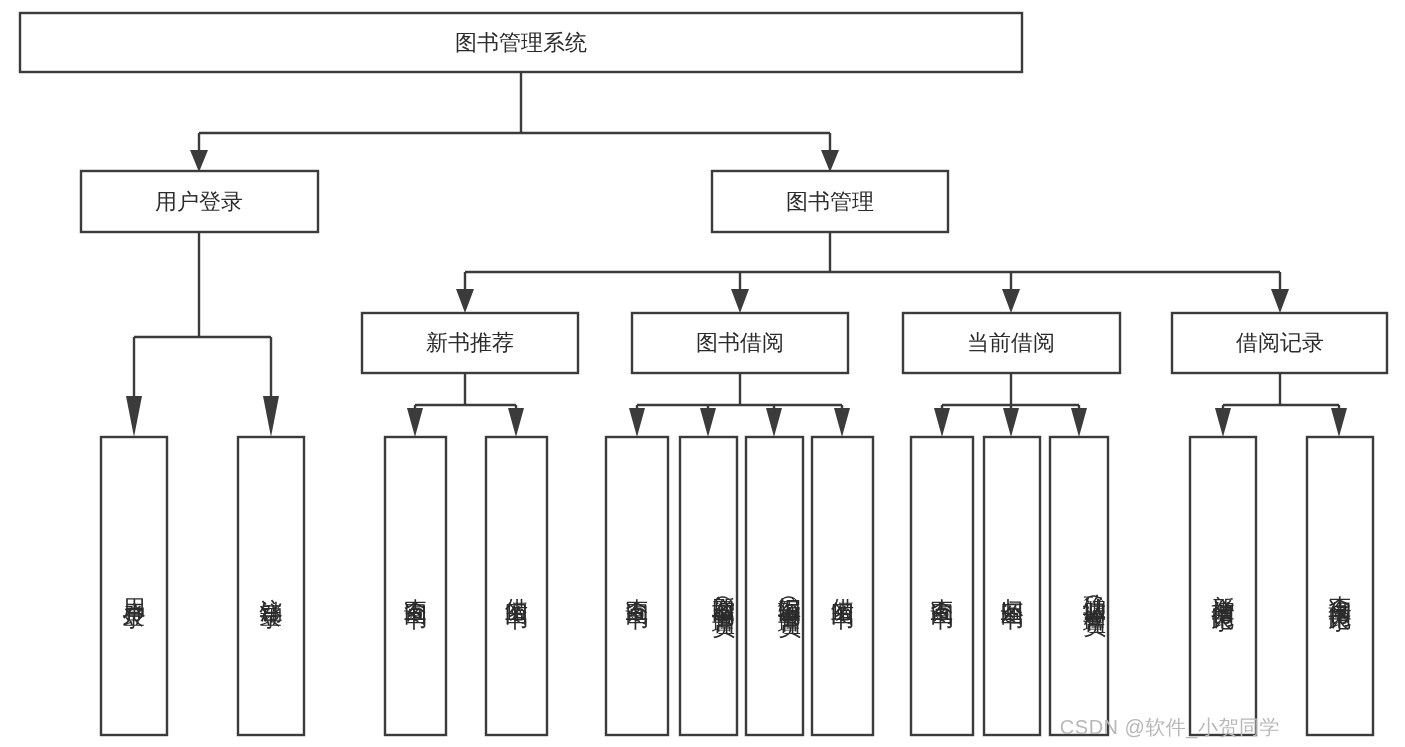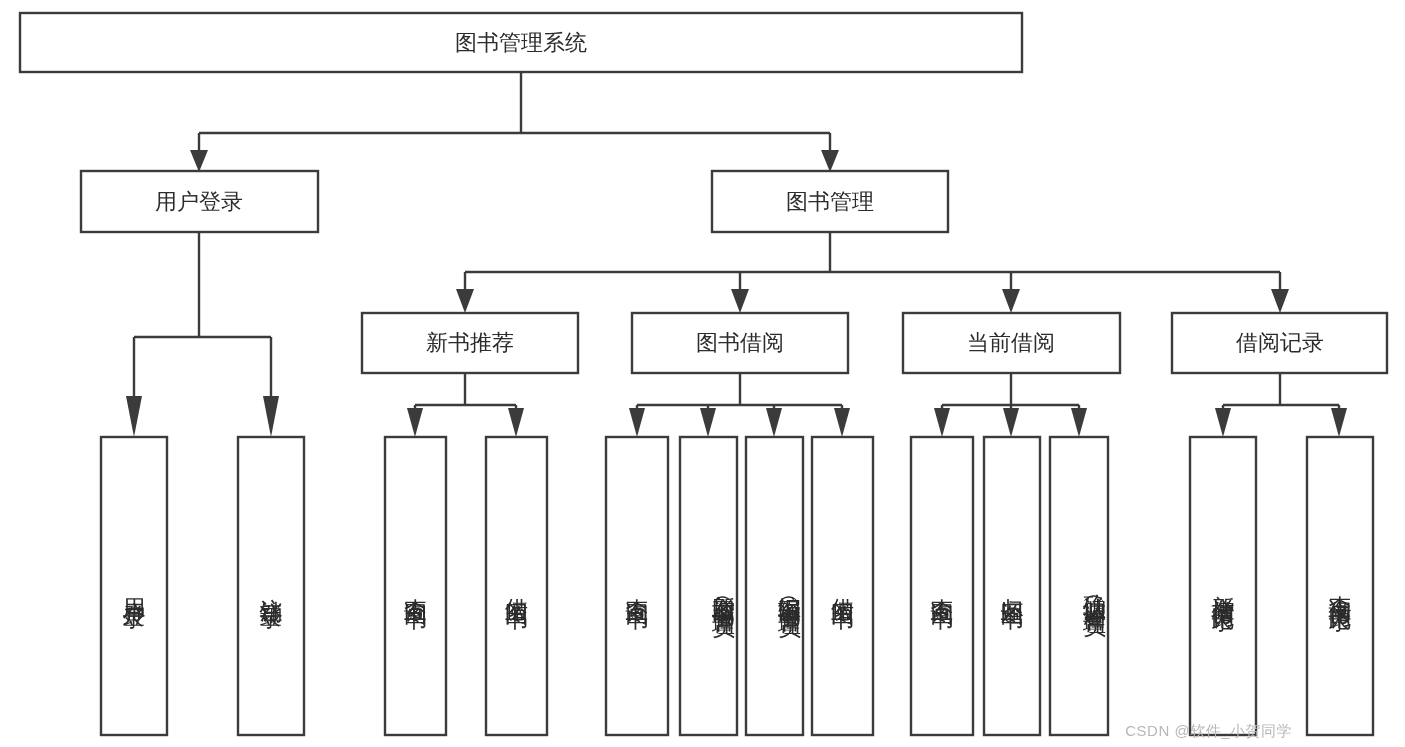--- a/index.html
+++ b/index.html
@@ -11,21 +11,20 @@
     width: 1405px;
     height: 747px;
     overflow: hidden;
     font-family: "Liberation Sans", "DejaVu Sans", sans-serif;
   }
   #diagram-root {
     position: relative;
     width: 1288px;
     height: 747px;
     background: #ffffff;
-    padding-left: 12px;
   }
   svg.diagram-canvas {
     position: absolute;
     top: 0;
     left: 0;
     width: 1405px;
     height: 747px;
     display: block;
   }
   .node-box {
@@ -64,21 +63,21 @@
     justify-content: center;
     white-space: nowrap;
     pointer-events: none;
     user-select: none;
   }
   .watermark {
     position: absolute;
     right: 8px;
     bottom: 6px;
     font-family: "Liberation Sans", "DejaVu Sans", sans-serif;
-    font-size: 15px;
+    font-size: 20px;
     color: #b8b8b8;
     letter-spacing: 0.5px;
     white-space: nowrap;
   }
 </style>
 </head>
 <body>
 
 <div id="diagram-root">
 

